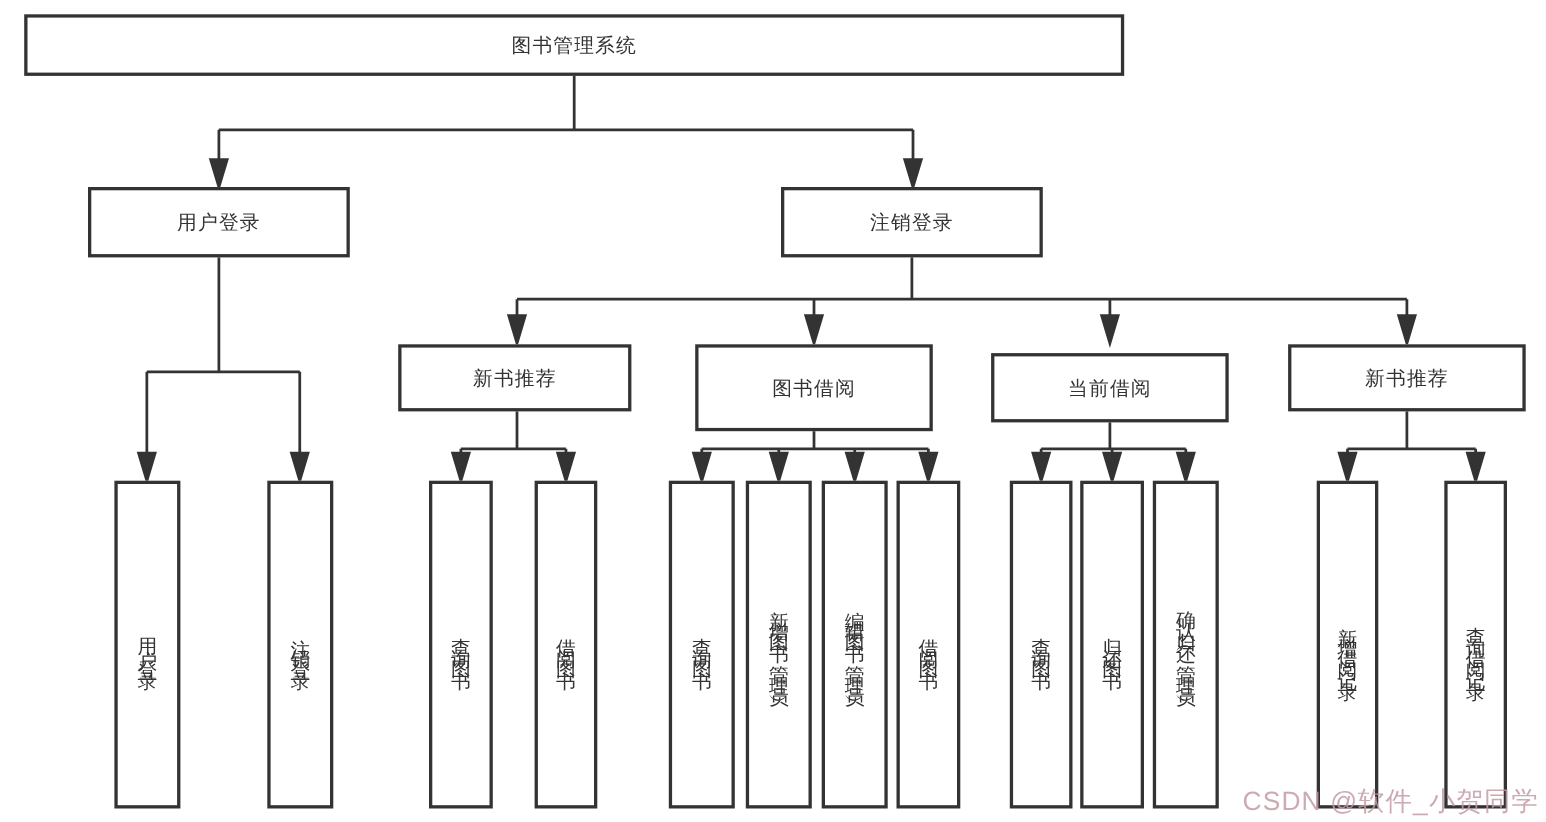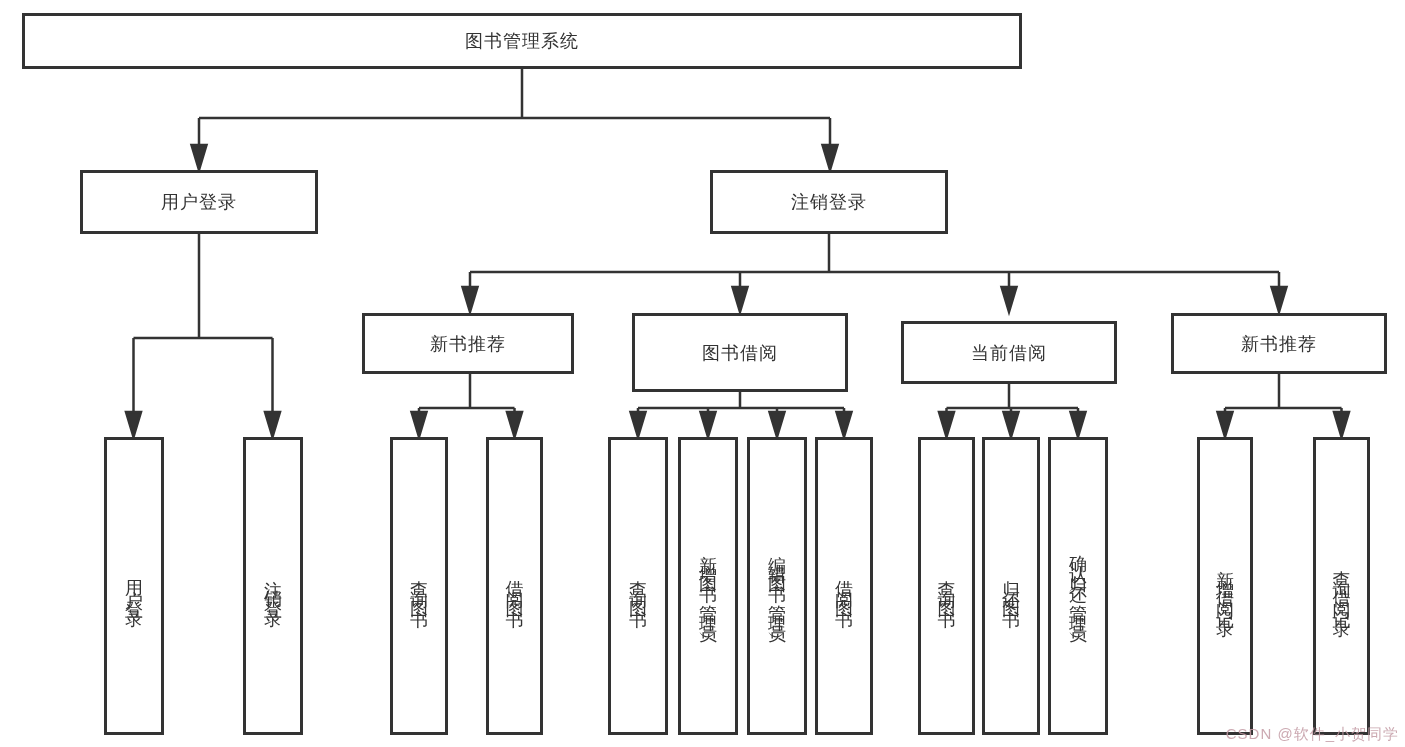--- a/index.html
+++ b/index.html
@@ -16,21 +16,21 @@
     display:flex;align-items:center;justify-content:center;
     font-size:18px;color:#333333;letter-spacing:1px;
   }
   .node.leaf{z-index:2;}
   .vtext{
     writing-mode:vertical-rl;text-orientation:mixed;
     letter-spacing:10px;line-height:1;white-space:nowrap;
   }
   .watermark{
     position:absolute;right:6px;bottom:3px;z-index:5;
-    font-size:15px;letter-spacing:1px;
+    font-size:24px;letter-spacing:1px;
     color:rgba(195,155,165,0.85);
     margin-top:40px;
   }
 </style>
 </head>
 <body>
 
 <div id="canvas">
 
   <svg class="connectors" width="1405" height="747" viewBox="0 0 1405 747">

